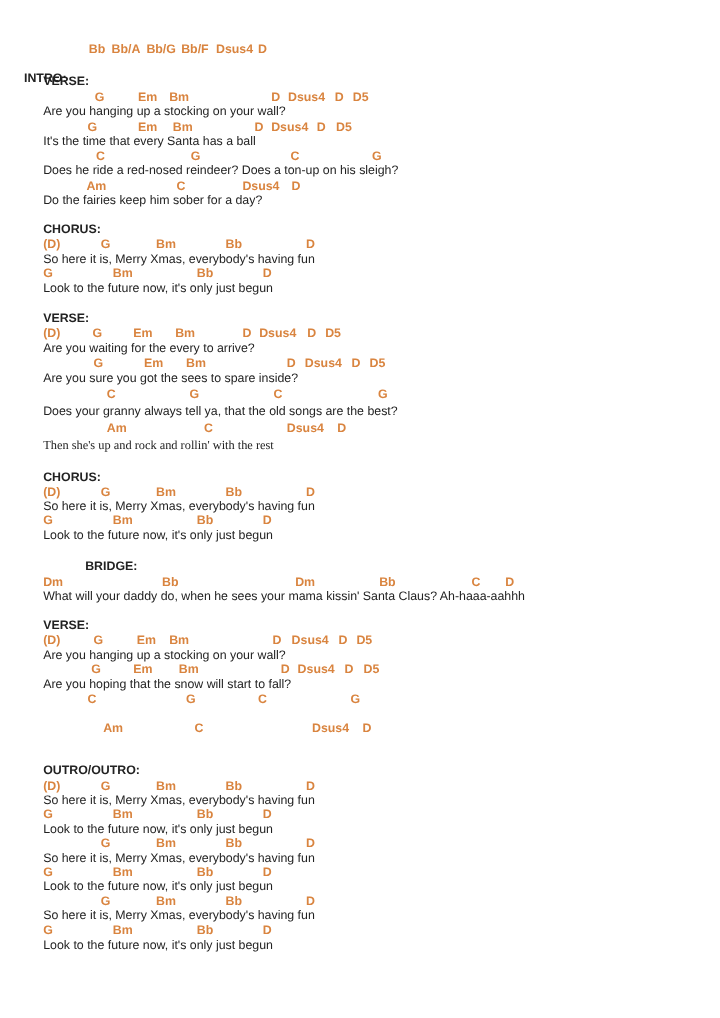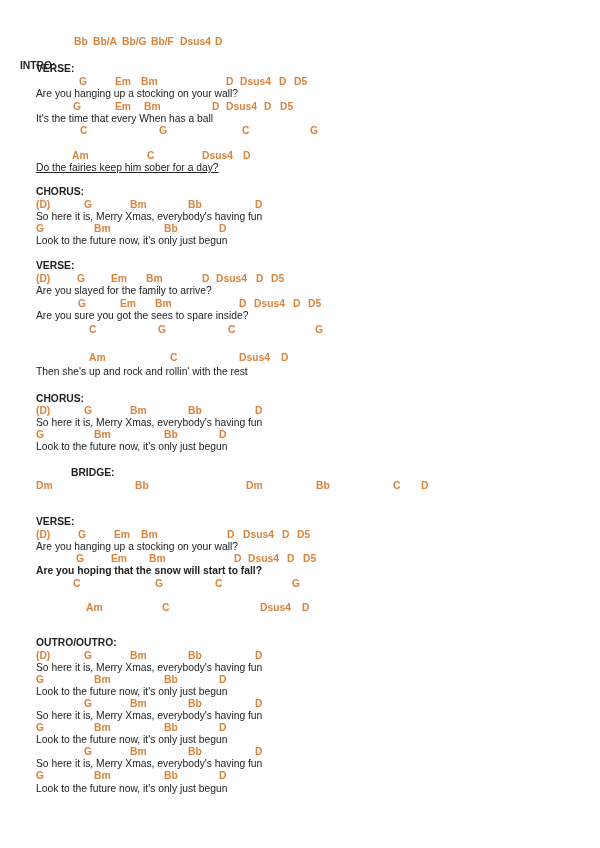--- a/index.html
+++ b/index.html
@@ -35,32 +35,33 @@
   <span class="ch" style="left:294px;top:76px;">D5</span>
   <span class="lyric" style="top:88px;">Are you hanging up a stocking on your wall?</span>
 
   <span class="ch" style="left:73px;top:101px;">G</span>
   <span class="ch" style="left:115px;top:101px;">Em</span>
   <span class="ch" style="left:144px;top:101px;">Bm</span>
   <span class="ch" style="left:212px;top:101px;">D</span>
   <span class="ch" style="left:226px;top:101px;">Dsus4</span>
   <span class="ch" style="left:264px;top:101px;">D</span>
   <span class="ch" style="left:280px;top:101px;">D5</span>
-  <span class="lyric" style="top:113px;">It's the time that every When has a ball</span>
+  <span class="lyric" style="top:113px;">It's the time that every Santa has a ball</span>
 
   <span class="ch" style="left:80px;top:125px;">C</span>
   <span class="ch" style="left:159px;top:125px;">G</span>
   <span class="ch" style="left:242px;top:125px;">C</span>
   <span class="ch" style="left:310px;top:125px;">G</span>
+  <span class="lyric" style="top:137px;">Does he ride a red-nosed reindeer? Does a ton-up on his sleigh?</span>
 
   <span class="ch" style="left:72px;top:150px;">Am</span>
   <span class="ch" style="left:147px;top:150px;">C</span>
   <span class="ch" style="left:202px;top:150px;">Dsus4</span>
   <span class="ch" style="left:243px;top:150px;">D</span>
-  <span class="lyric" style="top:162px;text-decoration:underline;">Do the fairies keep him sober for a day?</span>
+  <span class="lyric" style="top:162px;">Do the fairies keep him sober for a day?</span>
 
   <span class="lbl" style="left:36px;top:186px;">CHORUS:</span>
   <span class="ch" style="left:36px;top:199px;">(D)</span>
   <span class="ch" style="left:84px;top:199px;">G</span>
   <span class="ch" style="left:130px;top:199px;">Bm</span>
   <span class="ch" style="left:188px;top:199px;">Bb</span>
   <span class="ch" style="left:255px;top:199px;">D</span>
   <span class="lyric" style="top:211px;">So here it is, Merry Xmas, everybody's having fun</span>
   <span class="ch" style="left:36px;top:223px;">G</span>
   <span class="ch" style="left:94px;top:223px;">Bm</span>
@@ -70,41 +71,42 @@
 
   <span class="lbl" style="left:36px;top:260px;">VERSE:</span>
   <span class="ch" style="left:36px;top:273px;">(D)</span>
   <span class="ch" style="left:77px;top:273px;">G</span>
   <span class="ch" style="left:111px;top:273px;">Em</span>
   <span class="ch" style="left:146px;top:273px;">Bm</span>
   <span class="ch" style="left:202px;top:273px;">D</span>
   <span class="ch" style="left:216px;top:273px;">Dsus4</span>
   <span class="ch" style="left:256px;top:273px;">D</span>
   <span class="ch" style="left:271px;top:273px;">D5</span>
-  <span class="lyric" style="top:285px;">Are you slayed for the family to arrive?</span>
+  <span class="lyric" style="top:285px;">Are you waiting for the every to arrive?</span>
 
   <span class="ch" style="left:78px;top:298px;">G</span>
   <span class="ch" style="left:120px;top:298px;">Em</span>
   <span class="ch" style="left:155px;top:298px;">Bm</span>
   <span class="ch" style="left:239px;top:298px;">D</span>
   <span class="ch" style="left:254px;top:298px;">Dsus4</span>
   <span class="ch" style="left:293px;top:298px;">D</span>
   <span class="ch" style="left:308px;top:298px;">D5</span>
   <span class="lyric" style="top:310px;">Are you sure you got the sees to spare inside?</span>
 
   <span class="ch" style="left:89px;top:324px;">C</span>
   <span class="ch" style="left:158px;top:324px;">G</span>
   <span class="ch" style="left:228px;top:324px;">C</span>
   <span class="ch" style="left:315px;top:324px;">G</span>
+  <span class="lyric" style="top:338px;">Does your granny always tell ya, that the old songs are the best?</span>
 
   <span class="ch" style="left:89px;top:352px;">Am</span>
   <span class="ch" style="left:170px;top:352px;">C</span>
   <span class="ch" style="left:239px;top:352px;">Dsus4</span>
   <span class="ch" style="left:281px;top:352px;">D</span>
-  <span class="lyric" style="top:366px;">Then she's up and rock and rollin' with the rest</span>
+  <span class="lyric" style="top:366px;font-family:Liberation Serif, serif;">Then she's up and rock and rollin' with the rest</span>
 
   <span class="lbl" style="left:36px;top:393px;">CHORUS:</span>
   <span class="ch" style="left:36px;top:405px;">(D)</span>
   <span class="ch" style="left:84px;top:405px;">G</span>
   <span class="ch" style="left:130px;top:405px;">Bm</span>
   <span class="ch" style="left:188px;top:405px;">Bb</span>
   <span class="ch" style="left:255px;top:405px;">D</span>
   <span class="lyric" style="top:417px;">So here it is, Merry Xmas, everybody's having fun</span>
   <span class="ch" style="left:36px;top:429px;">G</span>
   <span class="ch" style="left:94px;top:429px;">Bm</span>
@@ -112,40 +114,41 @@
   <span class="ch" style="left:219px;top:429px;">D</span>
   <span class="lyric" style="top:441px;">Look to the future now, it's only just begun</span>
 
   <span class="lbl" style="left:36px;top:467px;padding-left:35px;">BRIDGE:</span>
   <span class="ch" style="left:36px;top:480px;">Dm</span>
   <span class="ch" style="left:135px;top:480px;">Bb</span>
   <span class="ch" style="left:246px;top:480px;">Dm</span>
   <span class="ch" style="left:316px;top:480px;">Bb</span>
   <span class="ch" style="left:393px;top:480px;">C</span>
   <span class="ch" style="left:421px;top:480px;">D</span>
+  <span class="lyric" style="top:492px;">What will your daddy do, when he sees your mama kissin' Santa Claus? Ah-haaa-aahhh</span>
 
   <span class="lbl" style="left:36px;top:516px;">VERSE:</span>
   <span class="ch" style="left:36px;top:529px;">(D)</span>
   <span class="ch" style="left:78px;top:529px;">G</span>
   <span class="ch" style="left:114px;top:529px;">Em</span>
   <span class="ch" style="left:141px;top:529px;">Bm</span>
   <span class="ch" style="left:227px;top:529px;">D</span>
   <span class="ch" style="left:243px;top:529px;">Dsus4</span>
   <span class="ch" style="left:282px;top:529px;">D</span>
   <span class="ch" style="left:297px;top:529px;">D5</span>
   <span class="lyric" style="top:541px;">Are you hanging up a stocking on your wall?</span>
 
   <span class="ch" style="left:76px;top:553px;">G</span>
   <span class="ch" style="left:111px;top:553px;">Em</span>
   <span class="ch" style="left:149px;top:553px;">Bm</span>
   <span class="ch" style="left:234px;top:553px;">D</span>
   <span class="ch" style="left:248px;top:553px;">Dsus4</span>
   <span class="ch" style="left:287px;top:553px;">D</span>
   <span class="ch" style="left:303px;top:553px;">D5</span>
-  <span class="lyric" style="top:565px;font-weight:bold;">Are you hoping that the snow will start to fall?</span>
+  <span class="lyric" style="top:565px;">Are you hoping that the snow will start to fall?</span>
 
   <span class="ch" style="left:73px;top:578px;">C</span>
   <span class="ch" style="left:155px;top:578px;">G</span>
   <span class="ch" style="left:215px;top:578px;">C</span>
   <span class="ch" style="left:292px;top:578px;">G</span>
 
   <span class="ch" style="left:86px;top:602px;">Am</span>
   <span class="ch" style="left:162px;top:602px;">C</span>
   <span class="ch" style="left:260px;top:602px;">Dsus4</span>
   <span class="ch" style="left:302px;top:602px;">D</span>

